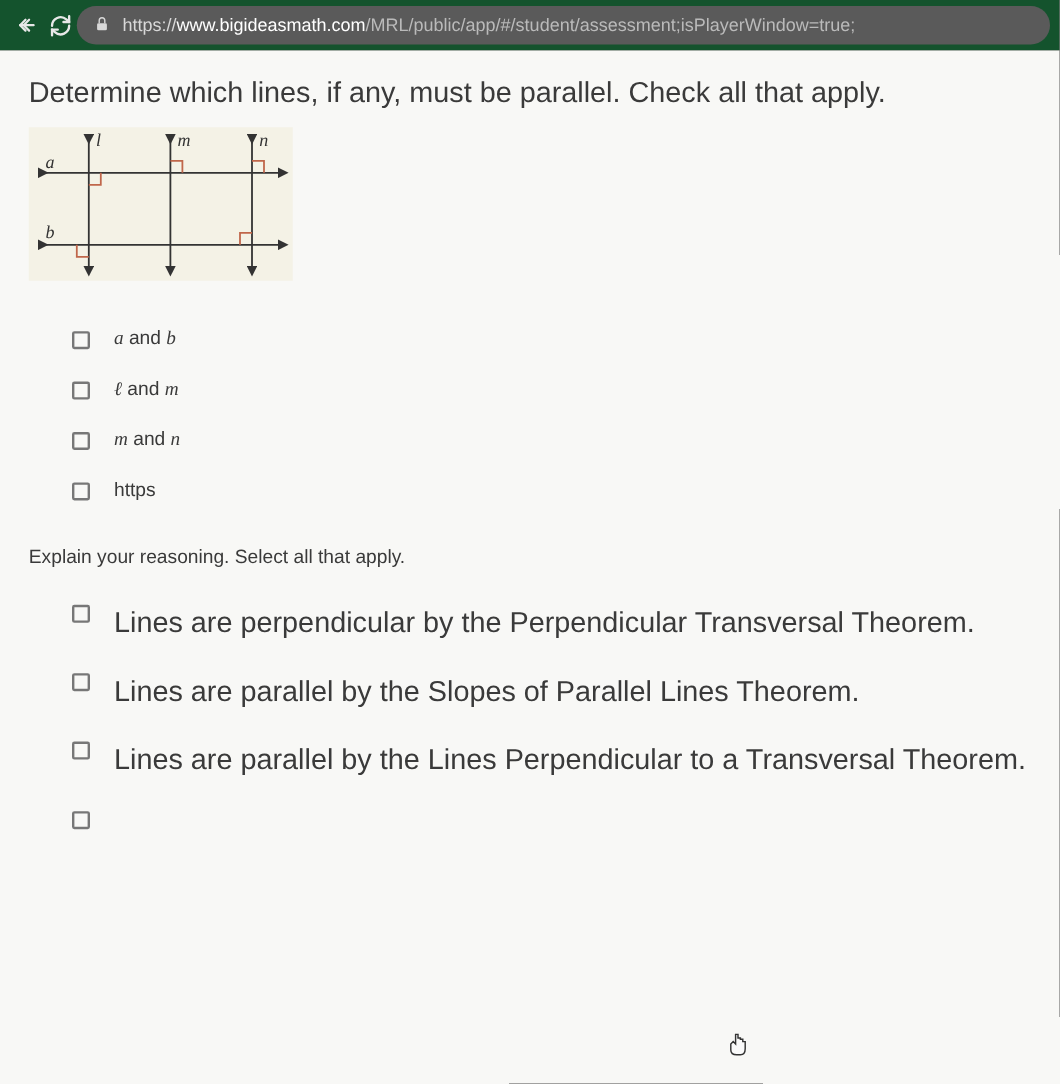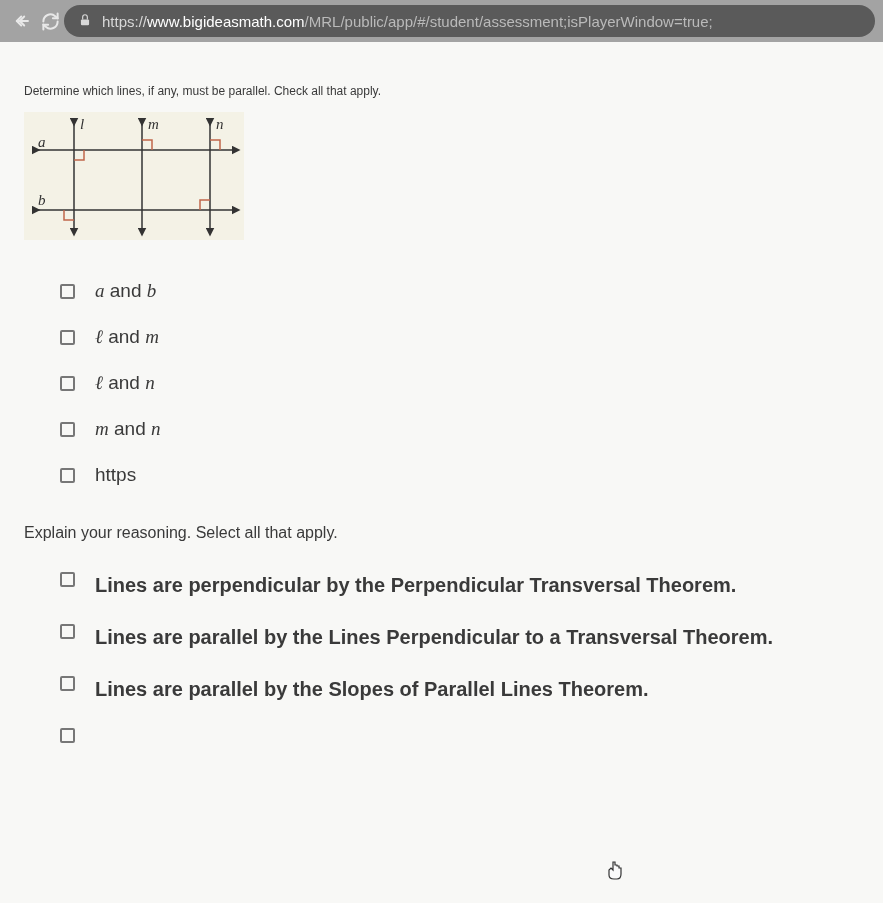--- a/index.html
+++ b/index.html
@@ -5,21 +5,21 @@
     * { box-sizing: border-box; margin: 0; padding: 0; }
     body {
       font-family: Arial, Helvetica, sans-serif;
       background: #2a2a2a;
       width: 883px;
       height: 903px;
       overflow: hidden;
     }
     .browser-bar {
       height: 42px;
-      background: #a3a3a3;
+      background: #14532d;
       display: flex;
       align-items: center;
       padding: 0 8px;
     }
     .nav-btn {
       color: #e8e8e8;
       font-size: 18px;
       cursor: pointer;
       width: 28px;
       height: 28px;
@@ -47,24 +47,23 @@
     }
     .url-domain { color: #fff; font-weight: 500; }
     .url-path { color: #bababa; }
     .content-area {
       background: #f8f8f6;
       height: calc(903px - 42px);
       padding: 22px 24px;
       position: relative;
     }
     .question-text {
-      font-size: 12px;
+      font-size: 24px;
       color: #3a3a3a;
       margin-bottom: 14px;
-      margin-top: 20px;
     }
     .diagram {
       width: 220px;
       height: 128px;
       position: relative;
       background: #f4f2e6;
       margin-bottom: 40px;
     }
     .diagram svg { position: absolute; inset: 0; }
     .diagram-label {
@@ -86,44 +85,43 @@
       cursor: pointer;
     }
     .checkbox {
       width: 15px;
       height: 15px;
       border: 2px solid #777;
       border-radius: 2px;
       flex-shrink: 0;
     }
     .option-label {
-      font-size: 19px;
+      font-size: 16px;
       color: #3a3a3a;
     }
     .option-label .var { font-style: italic; font-family: "Times New Roman", serif; }
     .explain-heading {
       font-size: 16px;
       color: #3a3a3a;
       margin-bottom: 30px;
     }
     .reason-list {
       margin-left: 36px;
     }
     .reason-row {
       display: flex;
       align-items: flex-start;
       gap: 20px;
       margin-bottom: 26px;
       cursor: pointer;
     }
     .reason-label {
-      font-size: 20px;
+      font-size: 24px;
       color: #3a3a3a;
       line-height: 1.3;
-      font-weight: bold;
     }
     .cursor-icon {
       position: absolute;
       bottom: 18px;
       right: 260px;
       font-size: 18px;
       color: #333;
     }
   </style>
 </head>
@@ -199,46 +197,42 @@
     <div class="option-row">
       <div class="checkbox"></div>
       <div class="option-label"><span class="var">a</span> and <span class="var">b</span></div>
     </div>
     <div class="option-row">
       <div class="checkbox"></div>
       <div class="option-label"><span class="var">ℓ</span> and <span class="var">m</span></div>
     </div>
     <div class="option-row">
       <div class="checkbox"></div>
-      <div class="option-label"><span class="var">ℓ</span>  and <span class="var">n</span></div>
-    </div>
-    <div class="option-row">
-      <div class="checkbox"></div>
       <div class="option-label"><span class="var">m</span>  and <span class="var">n</span></div>
     </div>
     <div class="option-row">
       <div class="checkbox"></div>
       <div class="option-label">https</div>
     </div>
   </div>
 
   <div class="explain-heading">Explain your reasoning. Select all that apply.</div>
 
   <div class="reason-list">
     <div class="reason-row">
       <div class="checkbox"></div>
       <div class="reason-label">Lines are perpendicular by the Perpendicular Transversal Theorem.</div>
     </div>
     <div class="reason-row">
       <div class="checkbox"></div>
+      <div class="reason-label">Lines are parallel by the Slopes of Parallel Lines Theorem.</div>
+    </div>
+    <div class="reason-row">
+      <div class="checkbox"></div>
       <div class="reason-label">Lines are parallel by the Lines Perpendicular to a Transversal Theorem.</div>
-    </div>
-    <div class="reason-row">
-      <div class="checkbox"></div>
-      <div class="reason-label">Lines are parallel by the Slopes of Parallel Lines Theorem.</div>
     </div>
     <div class="reason-row">
       <div class="checkbox"></div>
     </div>
   </div>
 
   <span class="cursor-icon">
     <svg width="16" height="20" viewBox="0 0 16 20" fill="none" stroke="#333" stroke-width="1.2">
         <path d="M6 2 L6 10 L4 8 L2 10 L2 15 Q2 19 7 19 L10 19 Q14 19 14 14 L14 8 L12 8 L12 6 L10 6 L10 5 L8 5 L8 2 Z" fill="#fafafa"></path>
       </svg>

